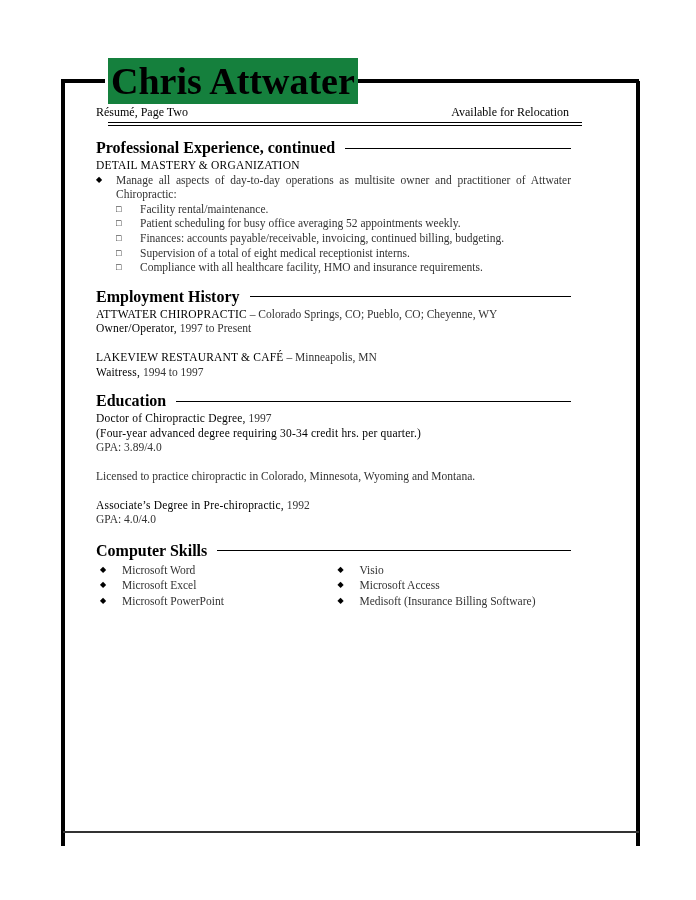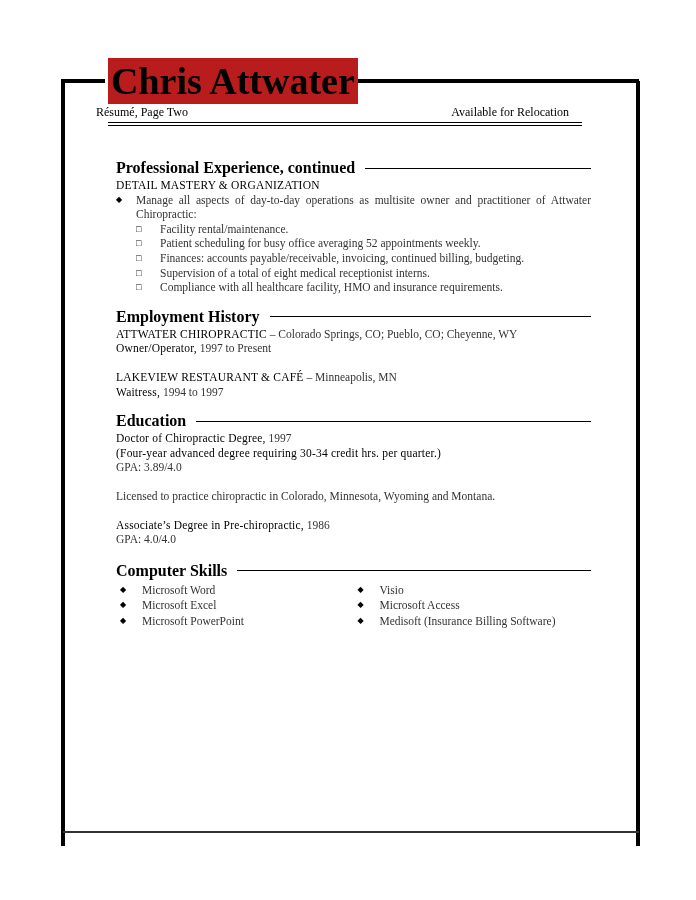--- a/index.html
+++ b/index.html
@@ -4,25 +4,25 @@
 <style>
   html, body { margin:0; padding:0; background:#fff; }
   body { width:696px; height:900px; position:relative; overflow:hidden;
          font-family:"Liberation Serif", "DejaVu Serif", serif; color:#000; }
   .border-top-left { position:absolute; left:61px; top:79px; width:44px; height:4px; background:#000; }
   .border-top-right { position:absolute; left:356px; top:79px; width:283px; height:4px; background:#000; }
   .border-left { position:absolute; left:61px; top:79px; width:4px; height:767px; background:#000; }
   .border-right { position:absolute; left:636px; top:81px; width:4px; height:765px; background:#000; }
   .border-bottom { position:absolute; left:63px; top:831px; width:576px; height:1.5px; background:#333; }
 
-  .name { position:absolute; left:108px; top:58px; font-size:38px; font-weight:bold; letter-spacing:0px; line-height:46px; background:#b91c1c; padding:0 3px; }
+  .name { position:absolute; left:108px; top:58px; font-size:38px; font-weight:bold; letter-spacing:0px; line-height:46px; background:#15803d; padding:0 3px; }
   .subline { position:absolute; left:96px; top:105px; width:473px; font-size:12px; display:flex; justify-content:space-between; }
   .dbl-rule { position:absolute; left:108px; top:122px; width:474px; height:2px; border-top:1.5px solid #000; border-bottom:1.5px solid #000; }
 
-  .content { position:absolute; left:116px; top:136px; width:475px; font-size:11.5px; line-height:14.6px; font-family:"Liberation Serif", serif;margin-top:20px; }
+  .content { position:absolute; left:96px; top:136px; width:475px; font-size:11.5px; line-height:14.6px; font-family:"Liberation Serif", serif; }
   .section-head { display:flex; align-items:center; font-weight:bold; font-size:16px; line-height:20px; margin-top:2px; }
   .section-head .rule { flex:1; height:1px; background:#000; margin-left:10px; }
   .org { font-weight:normal; letter-spacing:0.2px; }
   .light { color:#333; }
   .bullet-row { display:flex; }
   .diamond { width:20px; flex:none; font-size:8px; line-height:14.6px; }
   .bullet-text { flex:1; text-align:justify; }
   .sub-row { display:flex; padding-left:20px; }
   .square { width:24px; flex:none; font-size:9px; }
   .gap { height:14px; }
@@ -94,21 +94,21 @@
   <div class="section-head">
     <span>Education</span>
       <span class="rule"></span>
   </div>
   <div><span class="org">Doctor of Chiropractic Degree,</span><span class="light"> 1997</span></div>
   <div class="org">(Four-year advanced degree requiring 30-34 credit hrs. per quarter.)</div>
   <div class="light">GPA: 3.89/4.0</div>
   <div class="gap"></div>
   <div class="light">Licensed to practice chiropractic in Colorado, Minnesota, Wyoming and Montana.</div>
   <div class="gap"></div>
-  <div><span class="org">Associate’s Degree in Pre-chiropractic,</span><span class="light"> 1986</span></div>
+  <div><span class="org">Associate’s Degree in Pre-chiropractic,</span><span class="light"> 1992</span></div>
   <div class="light">GPA: 4.0/4.0</div>
 
   <div style="height:12px"></div>
   <div class="section-head">
     <span>Computer Skills</span>
       <span class="rule"></span>
   </div>
   <div class="skills">
     <div class="col">
       <div class="skill-row">

